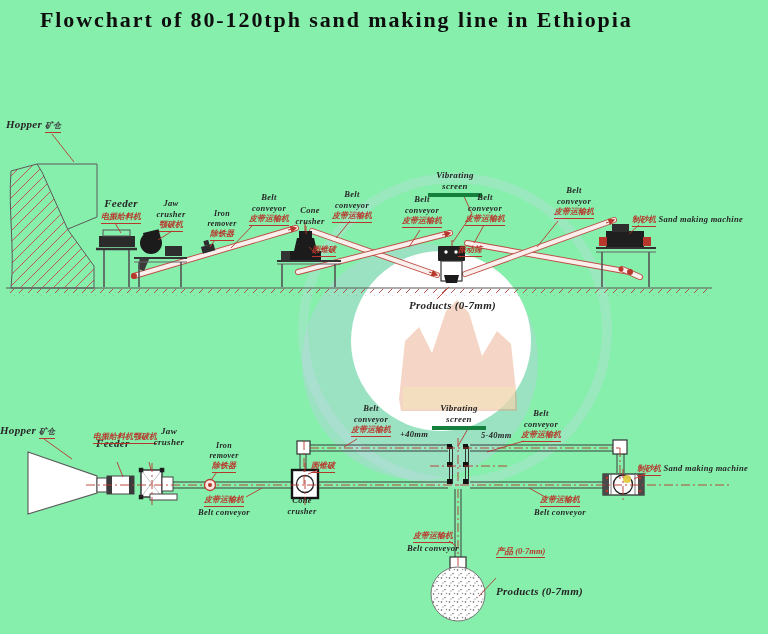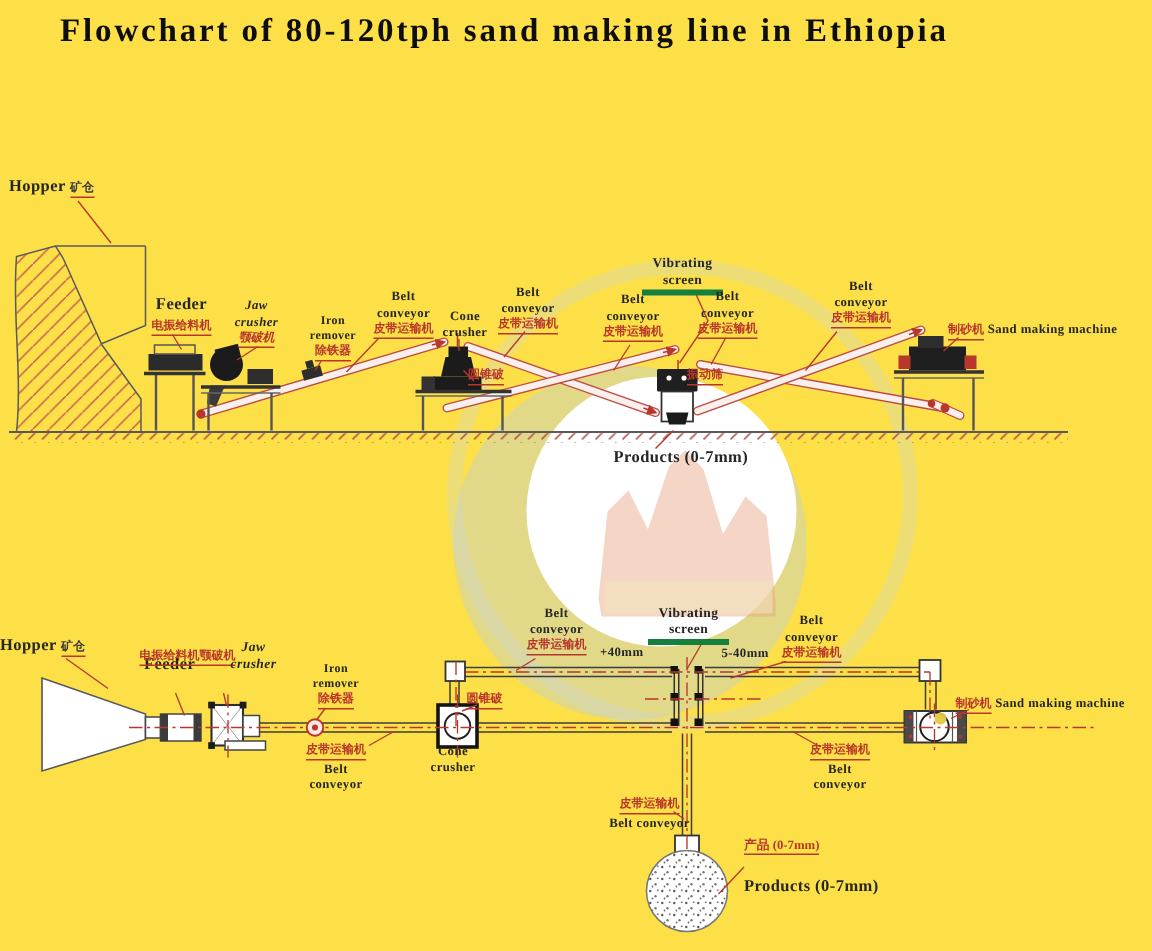--- a/index.html
+++ b/index.html
@@ -1,22 +1,22 @@
 <!DOCTYPE html>
 <html><head>
 <meta charset="utf-8">
 <style>
   html,body{margin:0;padding:0;background:#ffffff;}
-  .stage{position:relative;width:768px;height:634px;background:#fde047;overflow:hidden;
+  .stage{position:relative;width:768px;height:634px;background:#86efac;overflow:hidden;
          font-family:"Liberation Serif",serif;}
   .drawing{position:absolute;left:0;top:0;}
   .title{position:absolute;left:40px;top:7px;font-weight:bold;font-size:22px;letter-spacing:1.9px;
          color:#0e0e0e;white-space:nowrap;}
   .lbl{position:absolute;font-weight:bold;font-size:8.5px;line-height:1.25;color:#262626;
-       text-align:center;letter-spacing:.3px;}
+       text-align:center;letter-spacing:.3px;font-style:italic;}
   .lbl .ln{display:block;}
   .nowrap{white-space:nowrap;}
   .lg{font-size:11px;}
   .it{font-style:italic;}
   .zh{display:inline-block;color:#b8372c;font-size:8px;letter-spacing:0;
       border-bottom:1px solid #b8372c;line-height:1.35;font-weight:bold;}
   .zh.dark{color:#3a3a3a;}
   .und-red{border-bottom:4px solid #15803d;}
   
   .bo{stroke:#bf4a40;stroke-width:6;stroke-linecap:round;}
@@ -388,20 +388,20 @@
   <span>Sand making machine</span>
 </div>
 <div class="lbl" style="left:534px;top:494px;width:52px">
   <span class="zh">皮带运输机</span>
   <span class="ln">Belt conveyor</span>
 </div>
 <div class="lbl" style="left:406px;top:530px;width:54px">
   <span class="zh">皮带运输机</span>
   <span class="ln">Belt conveyor</span>
 </div>
-<div class="lbl nowrap" style="left:496px;top:558px">
+<div class="lbl nowrap" style="left:496px;top:546px">
   <span class="zh" style="font-size:8.5px">产品 (0-7mm)</span>
 </div>
 <div class="lbl lg nowrap" style="left:496px;top:585px">
   <span>Products (0-7mm)</span>
 </div>
 
 </div>
 
 </body></html>

